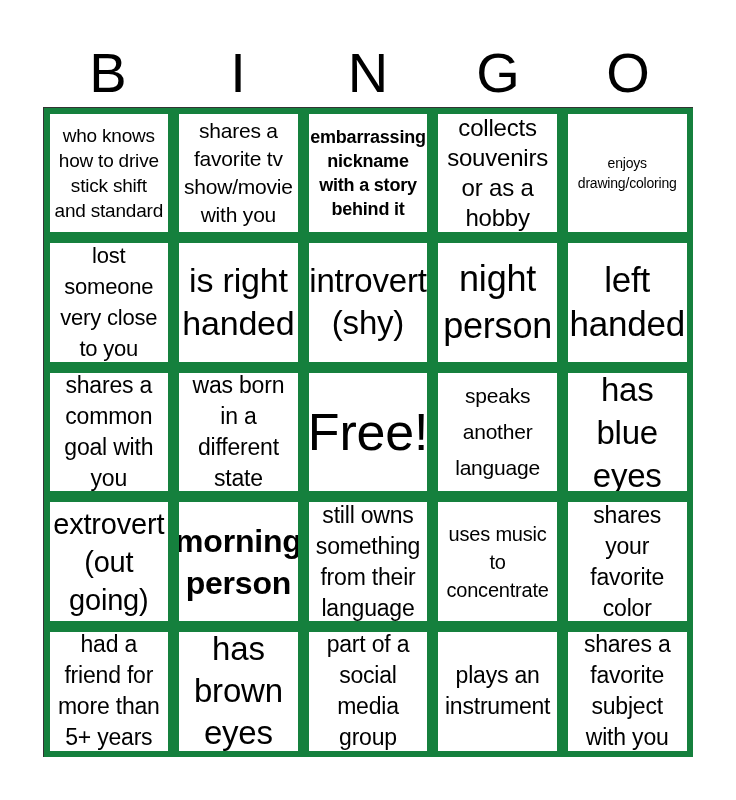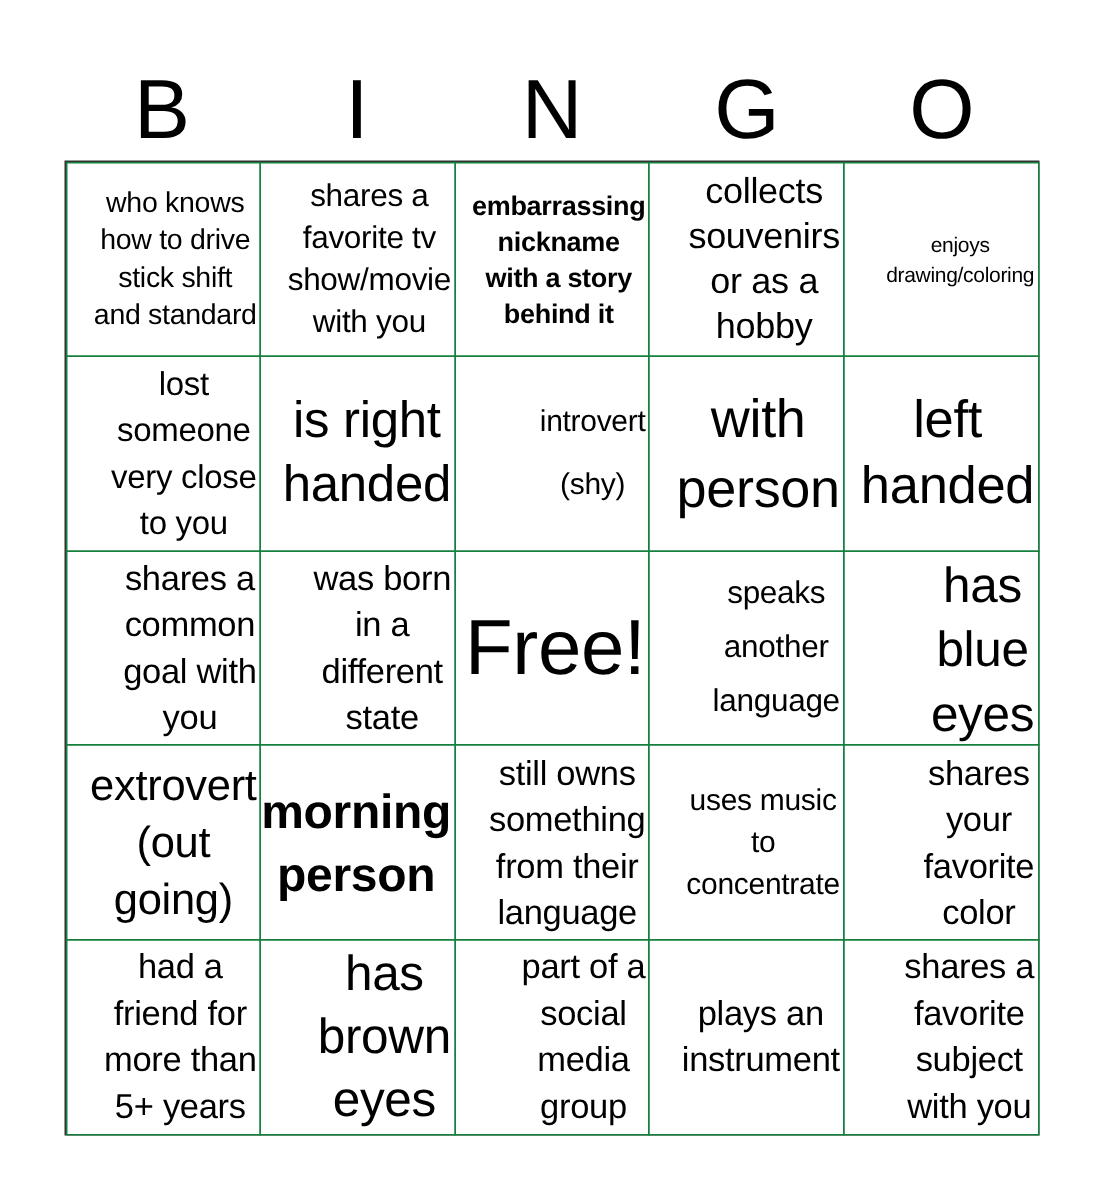--- a/index.html
+++ b/index.html
@@ -4,21 +4,21 @@
 <style>
   html, body { margin: 0; padding: 0; background: #ffffff; }
   body { width: 736px; height: 800px; position: relative; overflow: hidden;
          font-family: "Liberation Sans", sans-serif; color: #000; }
   .header { position: absolute; left: 43px; top: 40px; width: 650px; height: 66px;
             display: flex; }
   .header .letter { width: 130px; text-align: center; font-size: 56px; line-height: 66px; }
   .grid { position: absolute; left: 43px; top: 107px; width: 650px; height: 650px;
           display: grid; grid-template-columns: repeat(5, 1fr); grid-template-rows: repeat(5, 1fr);
           border: 1px solid #333; box-sizing: border-box; }
-  .cell { border: 1px solid #15803d; display: flex; align-items: center; justify-content: flex-end;
+  .cell { border: 6px solid #15803d; display: flex; align-items: center; justify-content: center;
           text-align: center; overflow: hidden; padding: 0 2px; box-sizing: border-box;
           margin: -0.5px; }
   .cell span { display: block; white-space: pre-line; letter-spacing: -0.2px; }
 </style>
 </head>
 <body>
 
 <div class="header">
   <div class="letter">B</div>
   <div class="letter">I</div>
@@ -60,25 +60,25 @@
       <span style="font-size: 22px; line-height: 31px;">lost
 someone
 very close
 to you</span>
     </div>
     <div class="cell">
       <span style="font-size: 34px; line-height: 43px;">is right
 handed</span>
     </div>
     <div class="cell">
-      <span style="font-size: 20px; line-height: 42px;">introvert
+      <span style="font-size: 33px; line-height: 42px;">introvert
 (shy)</span>
     </div>
     <div class="cell">
-      <span style="font-size: 36px; line-height: 47px;">with
+      <span style="font-size: 36px; line-height: 47px;">night
 person</span>
     </div>
     <div class="cell">
       <span style="font-size: 35px; line-height: 44px;">left
 handed</span>
     </div>
     <div class="cell">
       <span style="font-size: 23px; line-height: 31px;">shares a
 common
 goal with

